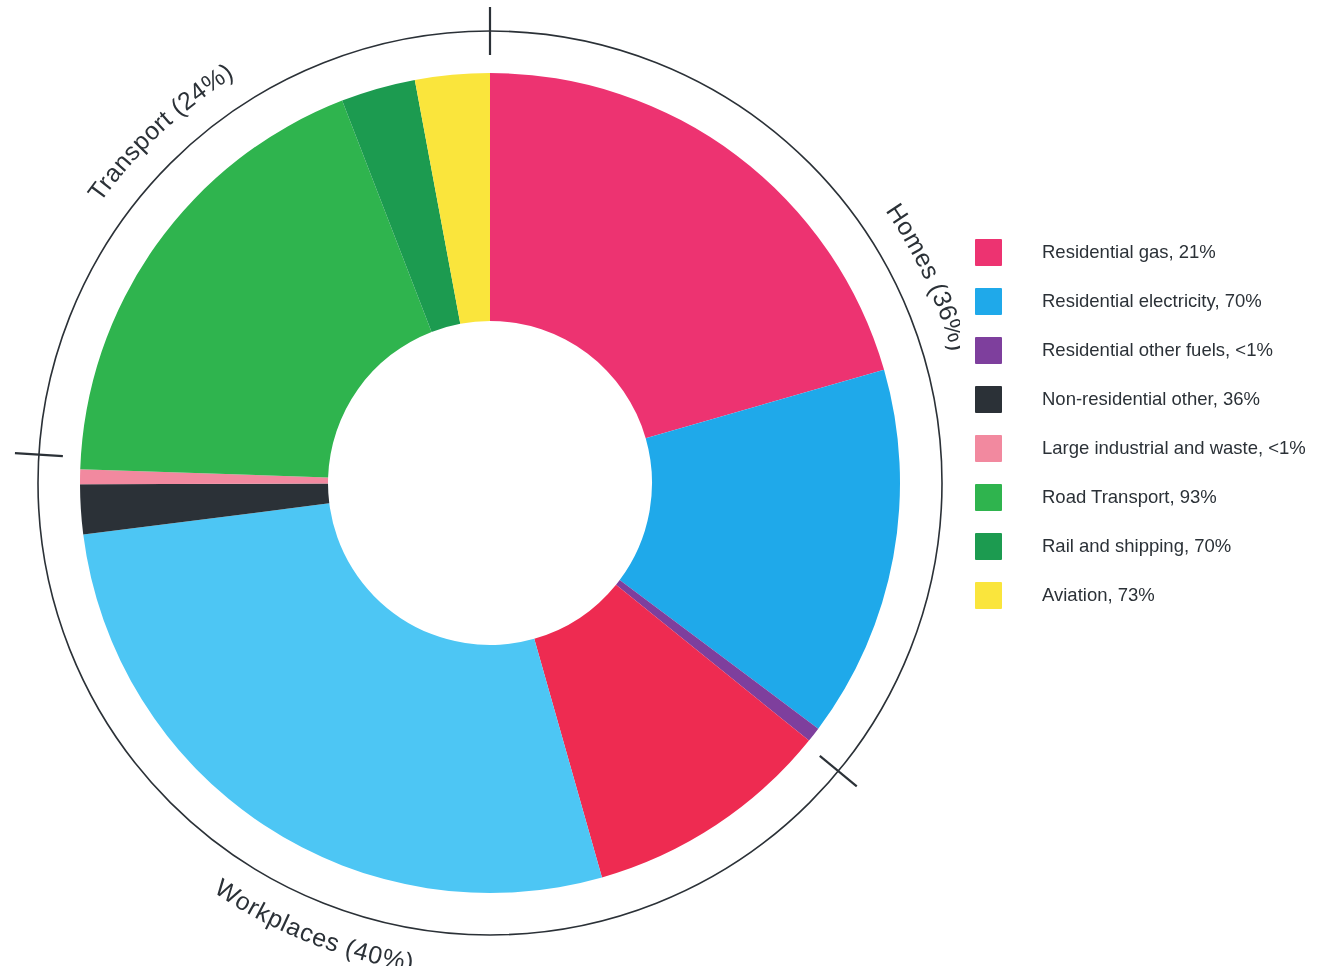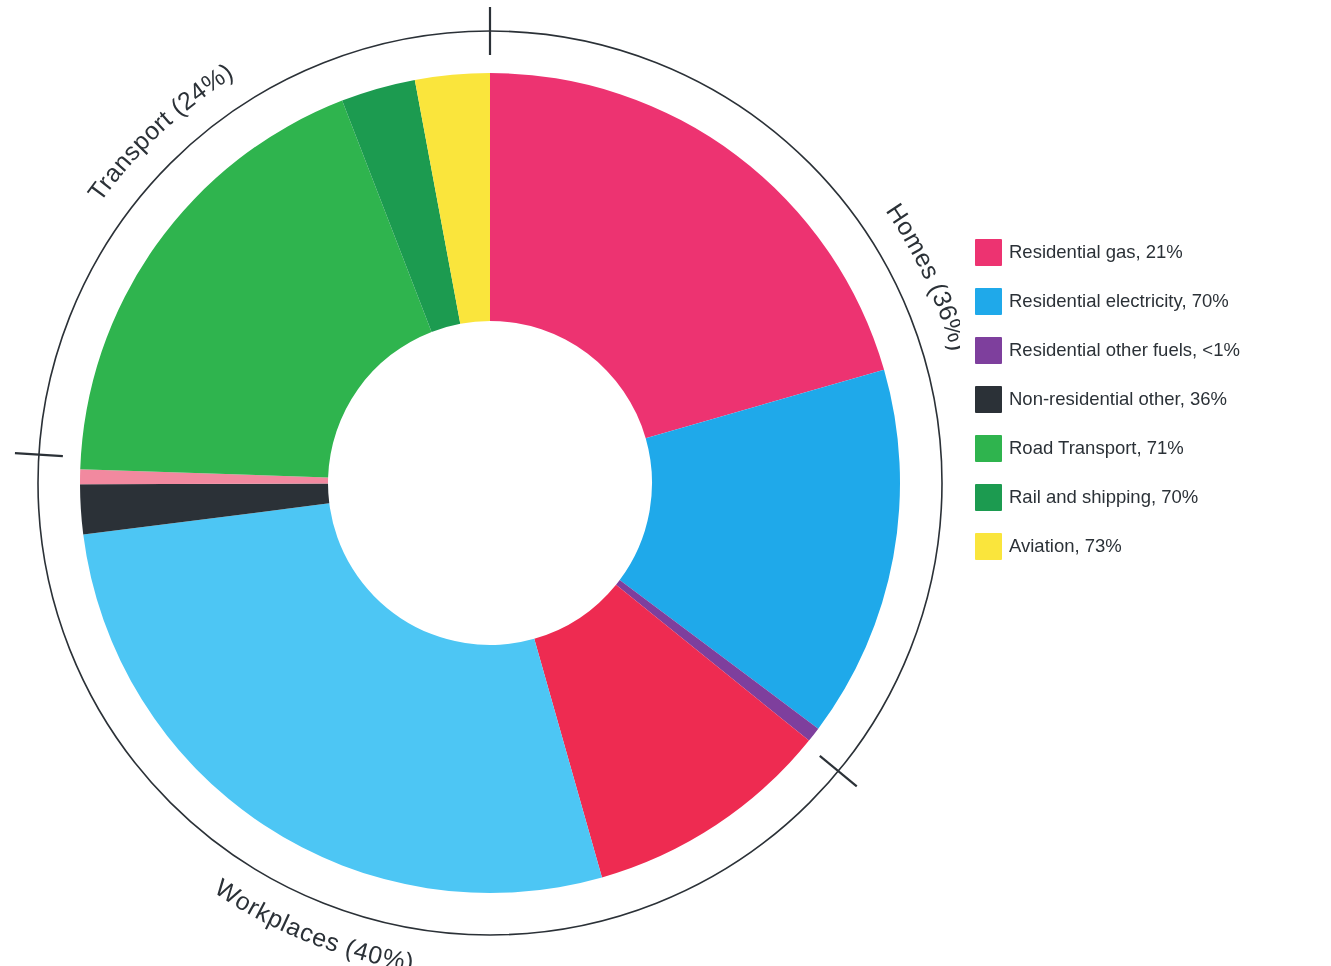--- a/index.html
+++ b/index.html
@@ -60,21 +60,21 @@
     align-items: center;
     height: 49px;
   }
   .legend-swatch {
     width: 27px;
     height: 27px;
     flex: 0 0 27px;
     border-radius: 1px;
   }
   .legend-label {
-    margin-left: 7px;
+    margin-left: 40px;
     font-family: "Liberation Sans", sans-serif;
     font-size: 18.5px;
     color: #2b3137;
     white-space: nowrap;
     line-height: 1.2;
   }
 </style>
 </head>
 <body>
 
@@ -126,22 +126,26 @@
       </div>
       <div class="legend-row">
         <span class="legend-swatch" style="background: rgb(126, 63, 157);"></span>
         <span class="legend-label">Residential other fuels, &lt;1%</span>
       </div>
       <div class="legend-row">
         <span class="legend-swatch" style="background: rgb(43, 49, 55);"></span>
         <span class="legend-label">Non-residential other, 36%</span>
       </div>
       <div class="legend-row">
+        <span class="legend-swatch" style="background: rgb(242, 137, 159);"></span>
+        <span class="legend-label">Large industrial and waste, &lt;1%</span>
+      </div>
+      <div class="legend-row">
         <span class="legend-swatch" style="background: rgb(47, 180, 78);"></span>
-        <span class="legend-label">Road Transport, 71%</span>
+        <span class="legend-label">Road Transport, 93%</span>
       </div>
       <div class="legend-row">
         <span class="legend-swatch" style="background: rgb(28, 155, 80);"></span>
         <span class="legend-label">Rail and shipping, 70%</span>
       </div>
       <div class="legend-row">
         <span class="legend-swatch" style="background: rgb(250, 229, 60);"></span>
         <span class="legend-label">Aviation, 73%</span>
       </div>
     </div>

